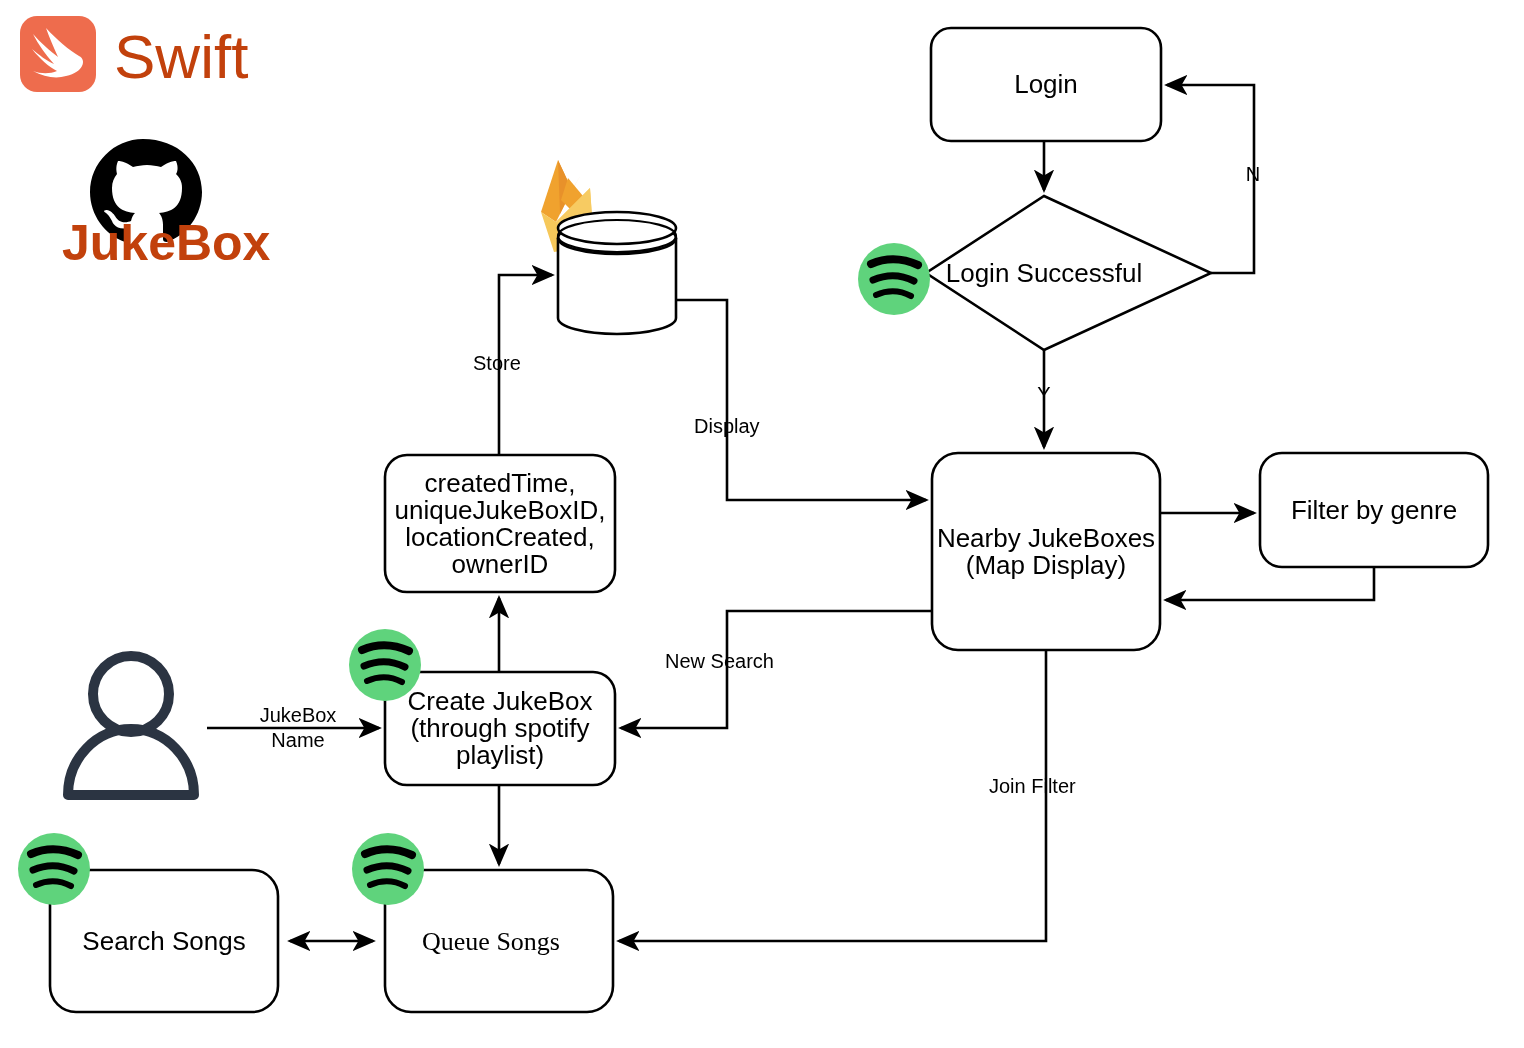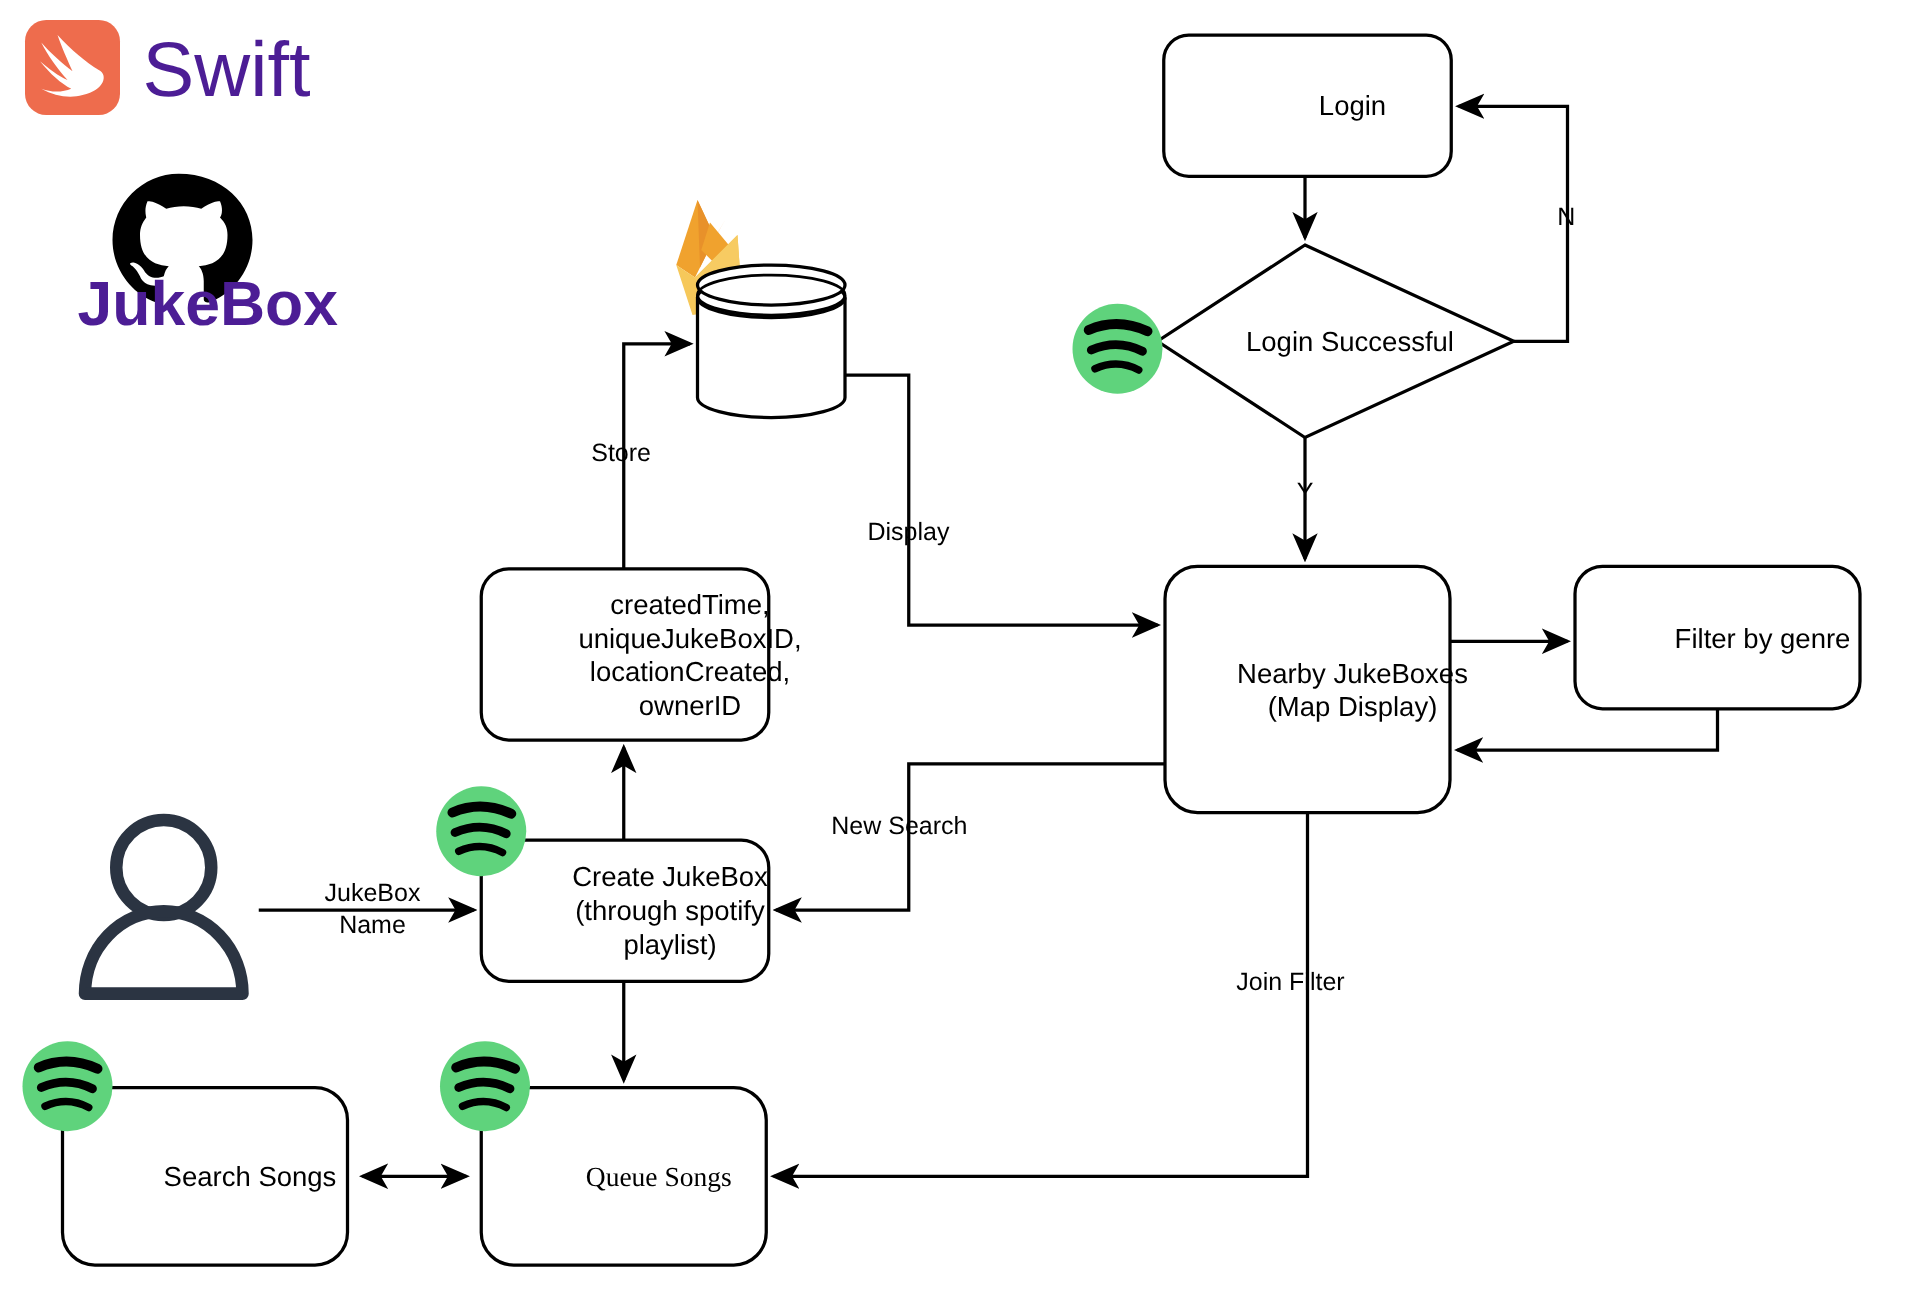--- a/index.html
+++ b/index.html
@@ -18,41 +18,40 @@
     position: absolute;
     inset: 0;
     width: 1524px;
     height: 1048px;
   }
   .node-label {
     position: absolute;
     text-align: center;
     color: #000000;
     font-family: "Liberation Sans", sans-serif;
-    font-size: 22px;
+    font-size: 26px;
     line-height: 27px;
     white-space: pre-line;
     pointer-events: none;
     display: flex;
     align-items: center;
     justify-content: center;
-    padding-left: 36px;
   }
   .edge-label {
     position: absolute;
     color: #000000;
     font-family: "Liberation Sans", sans-serif;
     font-size: 20px;
     line-height: 25px;
     white-space: pre-line;
     text-align: center;
   }
   .brand-text {
     position: absolute;
-    color: #4c1d95;
+    color: #c2410c;
     font-family: "Liberation Sans", sans-serif;
     font-weight: 400;
   }
 </style>
 </head>
 <body>
 
 <svg id="canvas" viewBox="0 0 1524 1048" xmlns="http://www.w3.org/2000/svg">
   <defs>
     <marker id="arrow" viewBox="0 0 12 12" refX="10.5" refY="6" markerWidth="9" markerHeight="9" orient="auto-start-reverse">
@@ -211,21 +210,21 @@
 
 <div class="node-label" style="left:931px; top:28px; width:230px; height:113px;">Login</div>
 
 <div class="node-label" style="left:944px; top:248px; width:200px; height:50px;">Login Successful</div>
 
 <div class="node-label" style="left:932px; top:453px; width:228px; height:197px;border-radius:31px;">Nearby JukeBoxes
 (Map Display)</div>
 
 <div class="node-label" style="left:1260px; top:453px; width:228px; height:114px;">Filter by genre</div>
 
-<div class="node-label" style="left:385px; top:455px; width:230px; height:137px;margin-left:16px;">createdTime,
+<div class="node-label" style="left:385px; top:455px; width:230px; height:137px;">createdTime,
 uniqueJukeBoxID,
 locationCreated,
 ownerID</div>
 
 <div class="node-label" style="left:385px; top:672px; width:230px; height:113px;">Create JukeBox
 (through spotify
 playlist)</div>
 
 <div class="node-label" style="left:50px; top:870px; width:228px; height:142px;">Search Songs</div>
 

